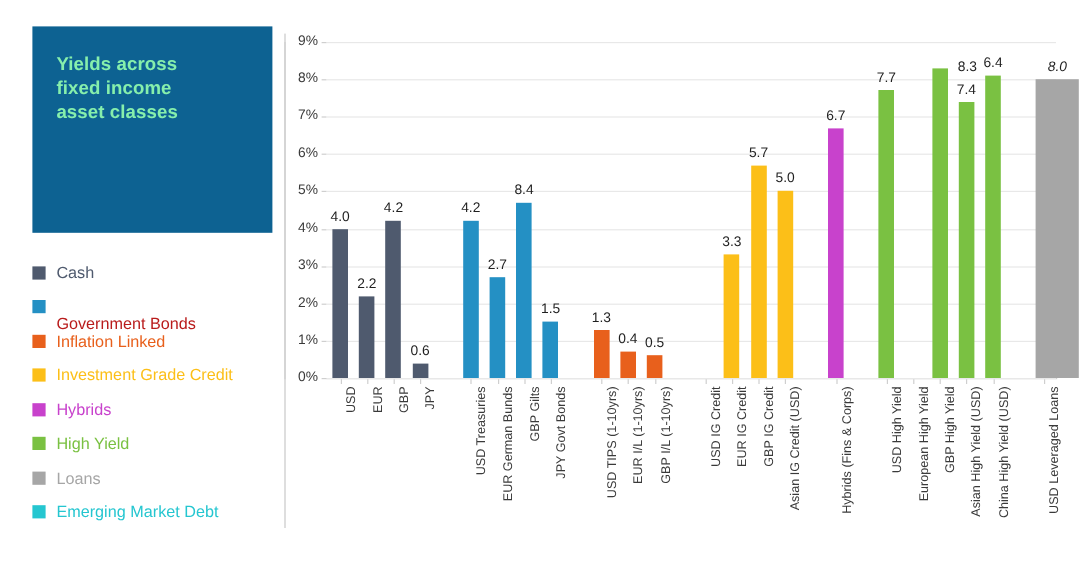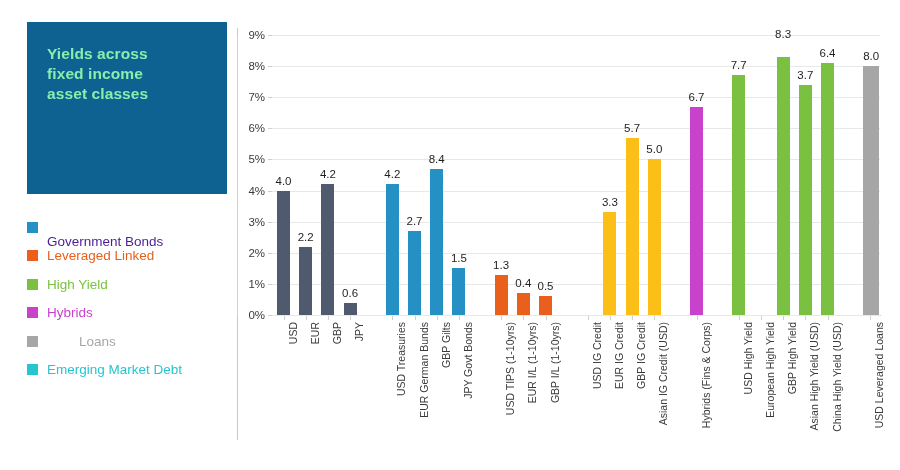--- a/index.html
+++ b/index.html
@@ -68,38 +68,46 @@
 <div id="root">
 
   <div id="left-panel">
     <div id="title-card">
       <div id="title-text">Yields across
 fixed income
 asset classes</div>
     </div>
     <div id="legend">
         <div class="legend-row">
+          <span class="legend-swatch" style="background: rgb(79, 90, 110);"></span>
+          <span class="legend-label" style="color: rgb(79, 90, 110);">Cash</span>
+        </div>
+        <div class="legend-row">
           <span class="legend-swatch" style="background: rgb(36, 144, 196);"></span>
-          <span class="legend-label" style="color: #4c1d95; margin-top: 28px;">Government Bonds</span>
+          <span class="legend-label" style="color: #b91c1c; margin-top: 28px;">Government Bonds</span>
         </div>
         <div class="legend-row">
           <span class="legend-swatch" style="background: rgb(232, 96, 28);"></span>
-          <span class="legend-label" style="color: rgb(232, 96, 28);">Leveraged Linked</span>
+          <span class="legend-label" style="color: rgb(232, 96, 28);">Inflation Linked</span>
+        </div>
+        <div class="legend-row">
+          <span class="legend-swatch" style="background: rgb(252, 191, 24);"></span>
+          <span class="legend-label" style="color: rgb(252, 191, 24);">Investment Grade Credit</span>
+        </div>
+        <div class="legend-row">
+          <span class="legend-swatch" style="background: rgb(200, 66, 204);"></span>
+          <span class="legend-label" style="color: rgb(200, 66, 204);">Hybrids</span>
         </div>
         <div class="legend-row">
           <span class="legend-swatch" style="background: rgb(122, 193, 66);"></span>
           <span class="legend-label" style="color: rgb(122, 193, 66);">High Yield</span>
         </div>
         <div class="legend-row">
-          <span class="legend-swatch" style="background: rgb(200, 66, 204);"></span>
-          <span class="legend-label" style="color: rgb(200, 66, 204);">Hybrids</span>
-        </div>
-        <div class="legend-row">
           <span class="legend-swatch" style="background: rgb(166, 166, 166);"></span>
-          <span class="legend-label" style="color: rgb(166, 166, 166); margin-left: 32px;">Loans</span>
+          <span class="legend-label" style="color: rgb(166, 166, 166);">Loans</span>
         </div>
         <div class="legend-row">
           <span class="legend-swatch" style="background: rgb(37, 198, 208);"></span>
           <span class="legend-label" style="color: rgb(37, 198, 208);">Emerging Market Debt</span>
         </div>
       </div>
   </div>
 
   <div id="divider"></div>
 
@@ -198,31 +206,31 @@
         <div class="bar-slot" style="left: 418px; width: 13px;">
           <div class="bar" style="height: 208.444px; background: rgb(200, 66, 204);"></div>
           <div class="bar-val" style="bottom: 212.444px;">6.7</div>
         </div>
         <div class="bar-slot" style="left: 460.2px; width: 13px;">
           <div class="bar" style="height: 239.556px; background: rgb(122, 193, 66);"></div>
           <div class="bar-val" style="bottom: 243.556px;">7.7</div>
         </div>
         <div class="bar-slot" style="left: 504.6px; width: 13px;">
           <div class="bar" style="height: 258.222px; background: rgb(122, 193, 66);"></div>
-          <div class="bar-val" style="bottom: 275px;">8.3</div>
+          <div class="bar-val" style="bottom: 253px; margin-left: 23px;">8.3</div>
         </div>
         <div class="bar-slot" style="left: 526.8px; width: 13px;">
           <div class="bar" style="height: 230.222px; background: rgb(122, 193, 66);"></div>
-          <div class="bar-val" style="bottom: 234.222px;">3.7</div>
+          <div class="bar-val" style="bottom: 234.222px;">7.4</div>
         </div>
         <div class="bar-slot" style="left: 549px; width: 13px;">
           <div class="bar" style="height: 252px; background: rgb(122, 193, 66);"></div>
           <div class="bar-val" style="bottom: 256px;">6.4</div>
         </div>
-        <div class="bar-slot" style="left: 591.2px; width: 16px;">
+        <div class="bar-slot" style="left: 591.2px; width: 36px; font-style: italic;">
           <div class="bar" style="height: 248.889px; background: rgb(166, 166, 166);"></div>
           <div class="bar-val" style="bottom: 252.889px;">8.0</div>
         </div>
       </div>
   <div class="tickmark" style="left: 46.5px;"></div>
       <div class="xlab" style="left: 50.5px;">USD</div>
       <div class="tickmark" style="left: 68.7px;"></div>
       <div class="xlab" style="left: 72.7px;">EUR</div>
       <div class="tickmark" style="left: 90.9px;"></div>
       <div class="xlab" style="left: 94.9px;">GBP</div>

